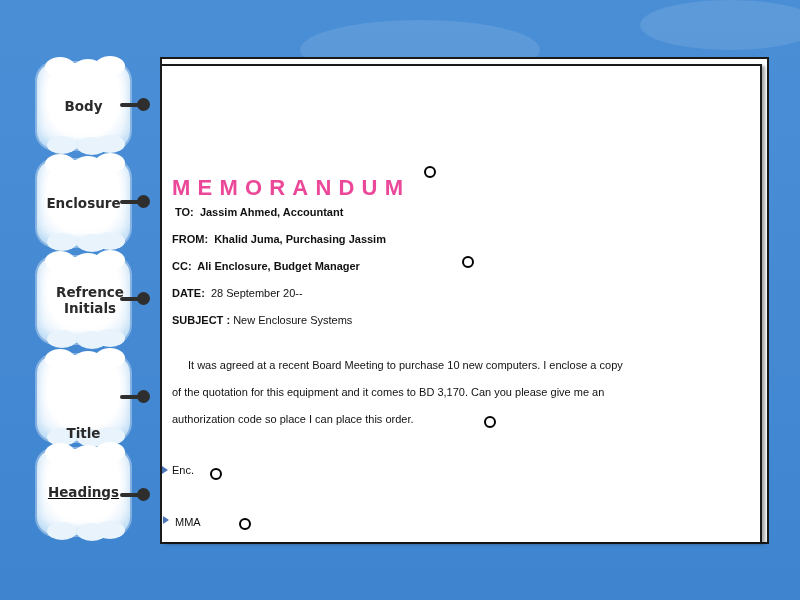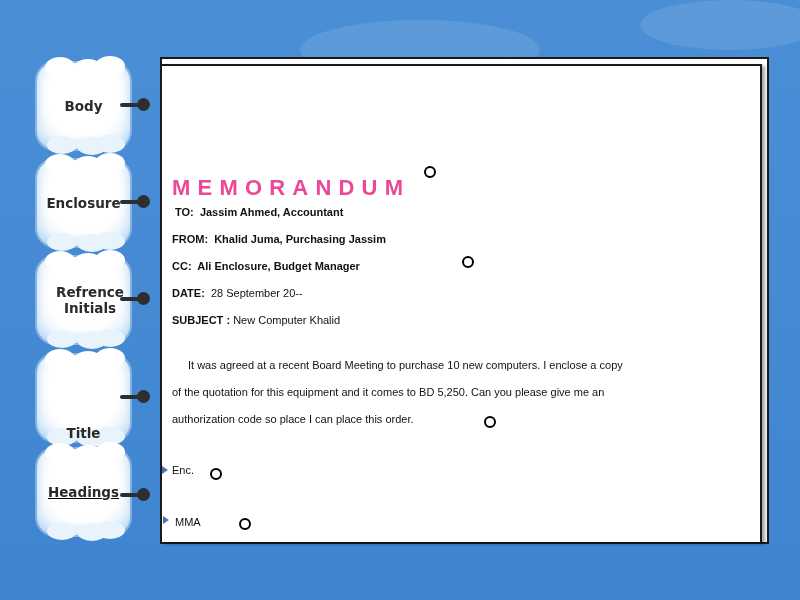--- a/index.html
+++ b/index.html
@@ -122,25 +122,25 @@
   <span>CC:</span>&nbsp;
   <span>Ali Enclosure, Budget Manager</span>
 </div>
 <div class="drop-target" style="left:462px;top:256px;"></div>
 <div class="line" style="left:172px;top:287px;">
   <span class="b">DATE:</span>&nbsp;
   <span>28 September 20--</span>
 </div>
 <div class="line" style="left:172px;top:314px;">
   <span class="b">SUBJECT :</span>
-  <span>New Computer Khalid</span>
+  <span>New Enclosure Systems</span>
 </div>
 
 <div class="line" style="left:188px;top:359px;">It was agreed at a recent Board Meeting to purchase 10 new computers.  I enclose a copy</div>
-<div class="line" style="left:172px;top:386px;">of the quotation for this equipment and it comes to BD 5,250.  Can you please give me an</div>
+<div class="line" style="left:172px;top:386px;">of the quotation for this equipment and it comes to BD 3,170.  Can you please give me an</div>
 <div class="line" style="left:172px;top:413px;">authorization code so place I can place this order.</div>
 <div class="drop-target" style="left:484px;top:416px;"></div>
 
 <div class="tri" style="left:162px;top:466px;"></div>
 <div class="line" style="left:172px;top:464px;">Enc.</div>
 <div class="drop-target" style="left:210px;top:468px;"></div>
 
 <div class="tri" style="left:163px;top:516px;"></div>
 <div class="line" style="left:175px;top:516px;">MMA</div>
 <div class="drop-target" style="left:239px;top:518px;"></div>

